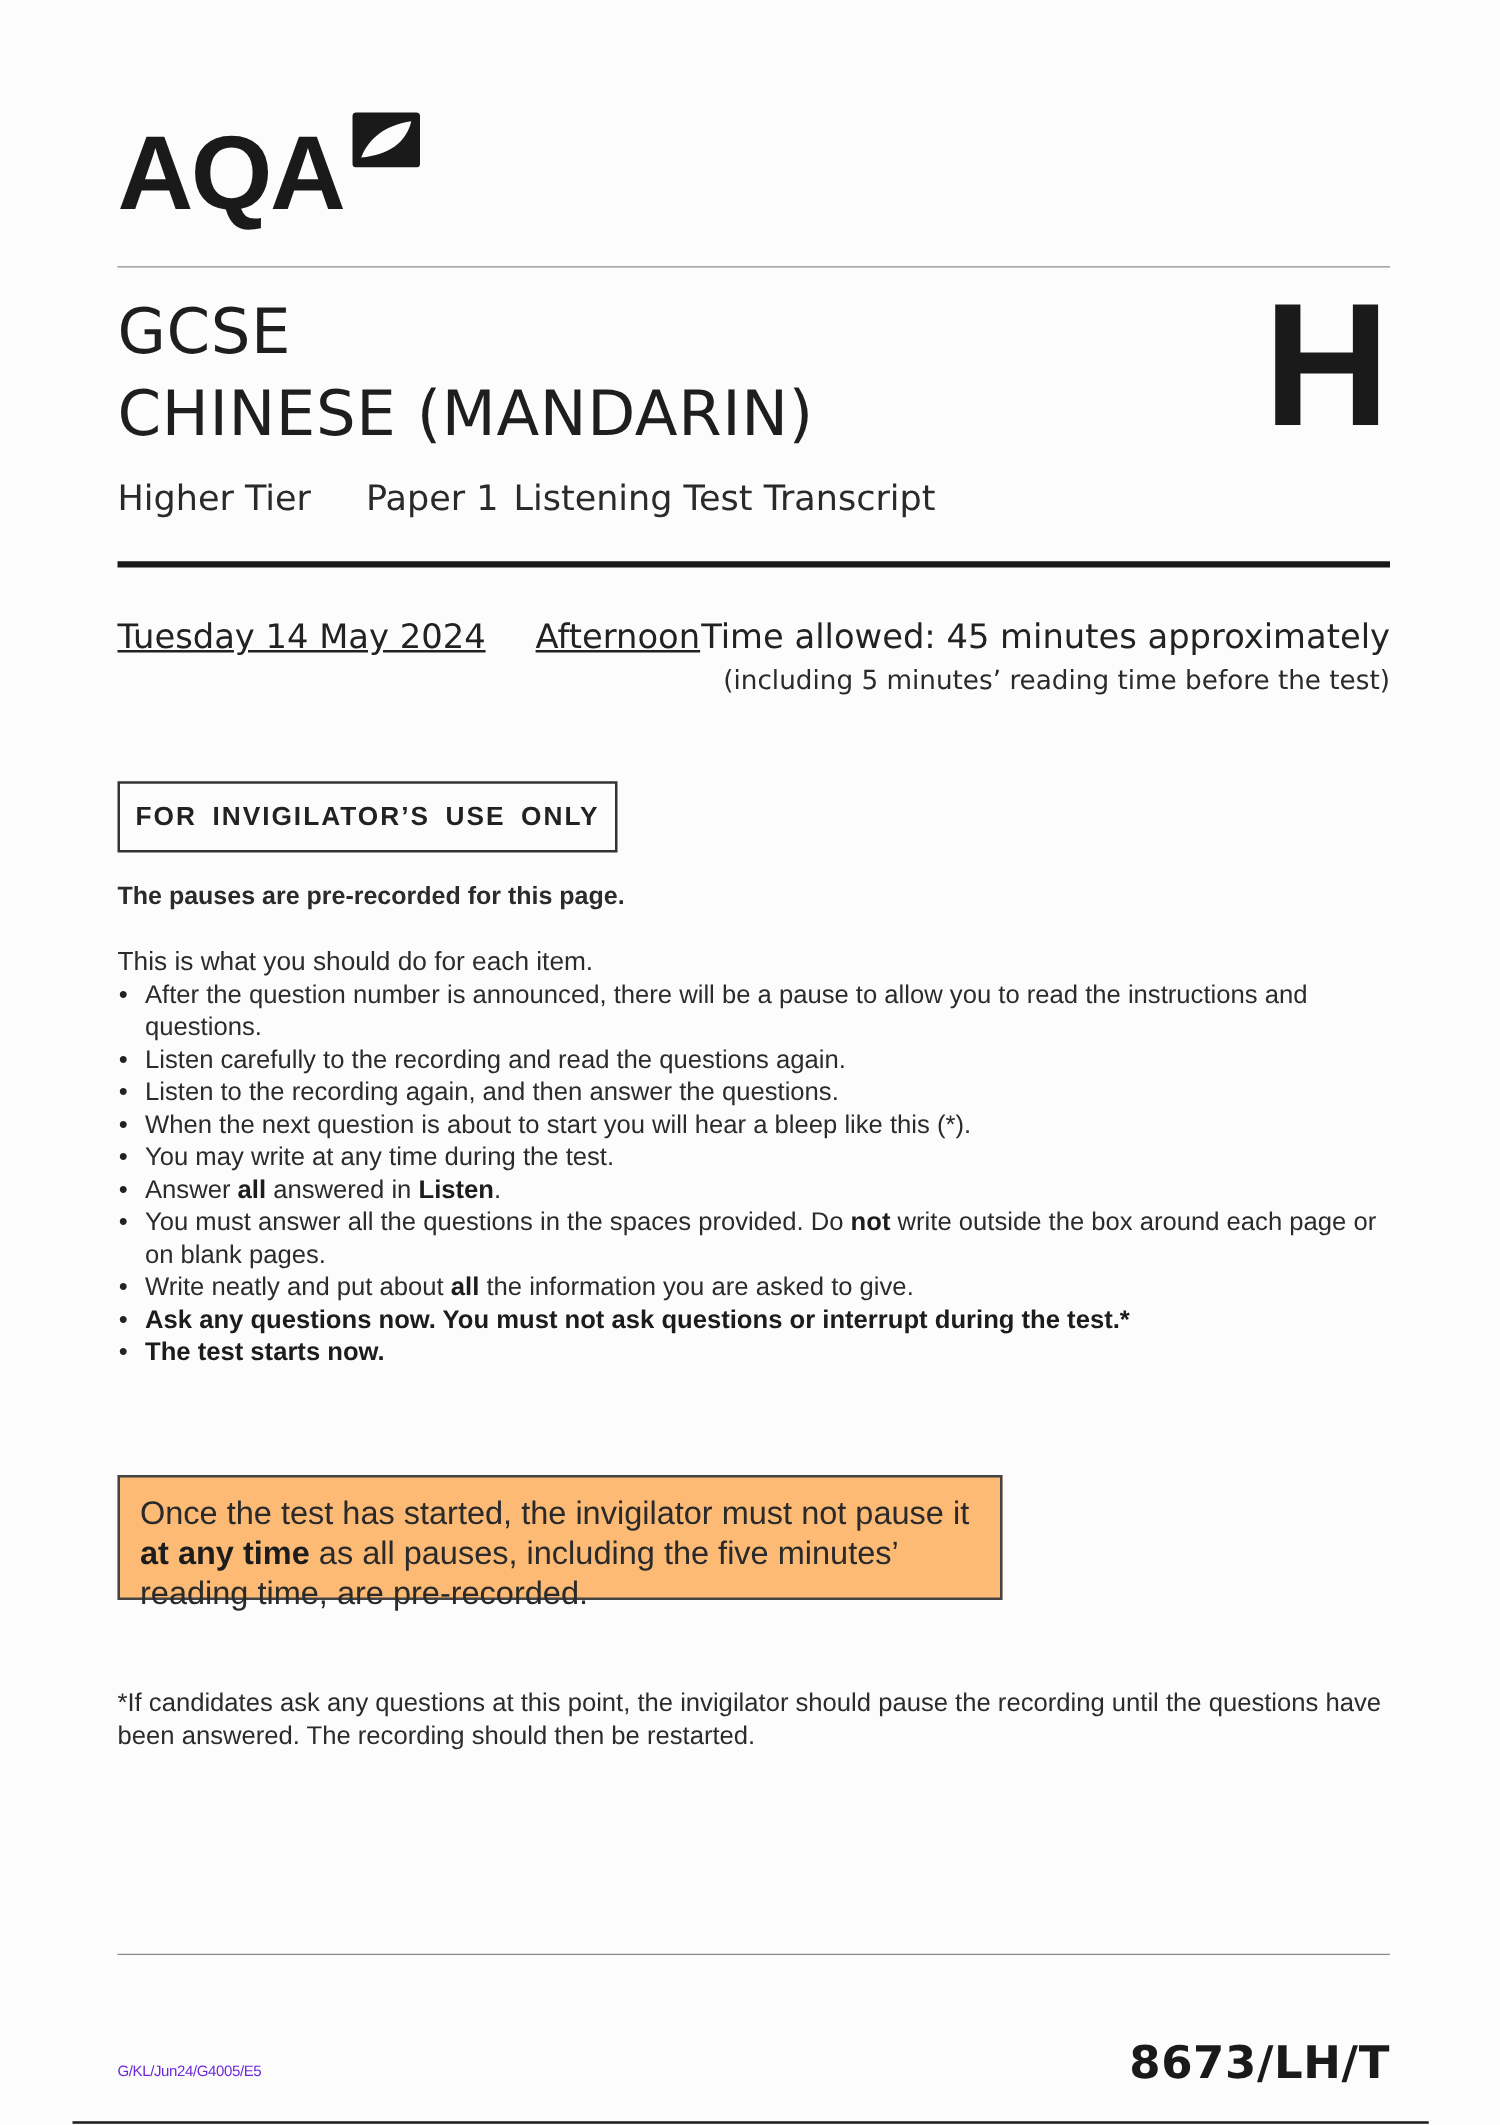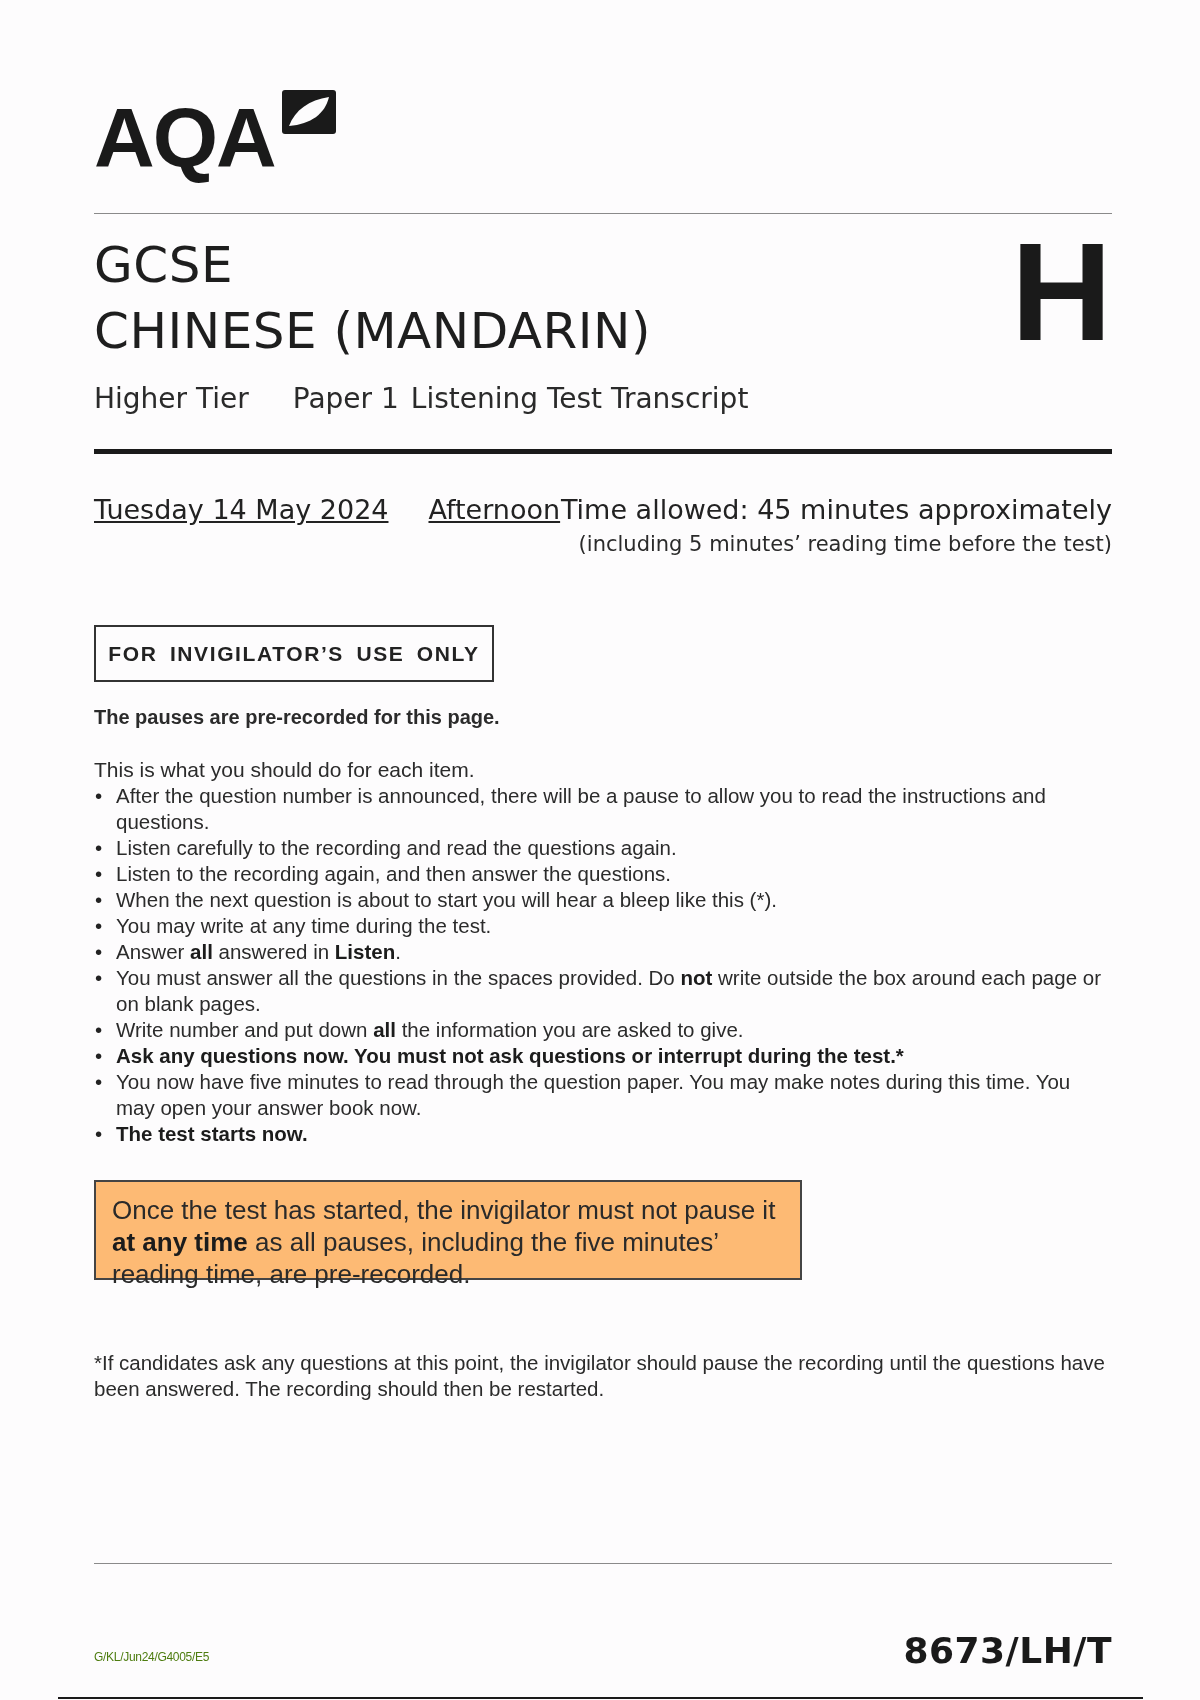--- a/index.html
+++ b/index.html
@@ -29,21 +29,21 @@
   .body-text { font-family: "Liberation Sans", sans-serif; font-size: 21px; color: #2b2b2b; }
   .pauses { left: 94px; top: 706px; font-weight: 700; font-size: 20px; }
   .intro { left: 94px; top: 758px; }
   ul.instr { position: absolute; left: 94px; top: 783px; width: 1020px; margin: 0; padding: 0; list-style: none; }
   ul.instr li { position: relative; padding-left: 22px; line-height: 26px; font-family: "Liberation Sans", sans-serif; font-size: 20.5px; color: #2b2b2b; }
   ul.instr li::before { content: "•"; position: absolute; left: 1px; top: 0; color: #222; }
   b { font-weight: 700; color: #1c1c1c; }
   .gray-box { left: 94px; top: 1180px; width: 708px; height: 100px; background: #fdba74; border: 2px solid #444; box-sizing: border-box; padding: 12px 16px; }
   .gray-box p { margin: 0; font-family: "Liberation Sans", sans-serif; font-size: 26px; line-height: 32px; color: #2a2a2a; }
   .footnote { left: 94px; top: 1350px; width: 1020px; font-family: "Liberation Sans", sans-serif; font-size: 20.5px; line-height: 26px; color: #2b2b2b; }
-  .ref { left: 94px; top: 1650px; font-family: "Liberation Sans", sans-serif; font-size: 12px; color: #4d7c0f; letter-spacing: -0.3px; }
+  .ref { left: 94px; top: 1650px; font-family: "Liberation Sans", sans-serif; font-size: 12px; color: #6d28d9; letter-spacing: -0.3px; }
   .code { right: 88px; top: 1630px; font-size: 36px; font-weight: 700; color: #1a1a1a; letter-spacing: 0.5px; }
   .bottom-rule { left: 58px; top: 1697px; width: 1085px; height: 2px; background: #1a1a1a; }
 </style>
 </head>
 <body>
 
 <div class="abs logo">
   <span class="logo-text">AQA</span>
   <svg class="logo-mark" viewBox="0 0 56 46">
     <path d="M4 2 H52 A3 3 0 0 1 55 5 V43 A3 3 0 0 1 52 46 H4 A3 3 0 0 1 1 43 V5 A3 3 0 0 1 4 2 Z" fill="#1a1a1a"></path>
@@ -77,23 +77,22 @@
 <div class="abs body-text intro">This is what you should do for each item.</div>
 
 <ul class="instr" id="instr-list">
     <li><span>After the question number is announced, there will be a pause to allow you to read the instructions and questions.</span></li>
     <li><span>Listen carefully to the recording and read the questions again.</span></li>
     <li><span>Listen to the recording again, and then answer the questions.</span></li>
     <li><span>When the next question is about to start you will hear a bleep like this (*).</span></li>
     <li><span>You may write at any time during the test.</span></li>
     <li><span>Answer </span><b>all</b><span> answered in </span><b>Listen</b><span>.</span></li>
     <li><span>You must answer all the questions in the spaces provided.  Do </span><b>not</b><span> write outside the box around each page or on blank pages.</span></li>
-    <li><span>Write number and put down </span><b>all</b><span> the information you are asked to give.</span></li>
+    <li><span>Write neatly and put about </span><b>all</b><span> the information you are asked to give.</span></li>
     <li><b>Ask any questions now.  You must not ask questions or interrupt during the test.*</b></li>
-    <li><span>You now have five minutes to read through the question paper.  You may make notes during this time.  You may open your answer book now.</span></li>
     <li><b>The test starts now.</b></li>
   </ul>
 
 <div class="abs gray-box">
   <p id="notice-text"><span>Once the test has started, the invigilator must not pause it </span><b>at any time</b><span> as all pauses, including the five minutes’ reading time, are pre-recorded.</span></p>
 </div>
 
 <div class="abs footnote">*If candidates ask any questions at this point, the invigilator should pause the recording until the questions have been answered.  The recording should then be restarted.</div>
 
 <div class="abs rule-thin" style="top:1563px;"></div>

